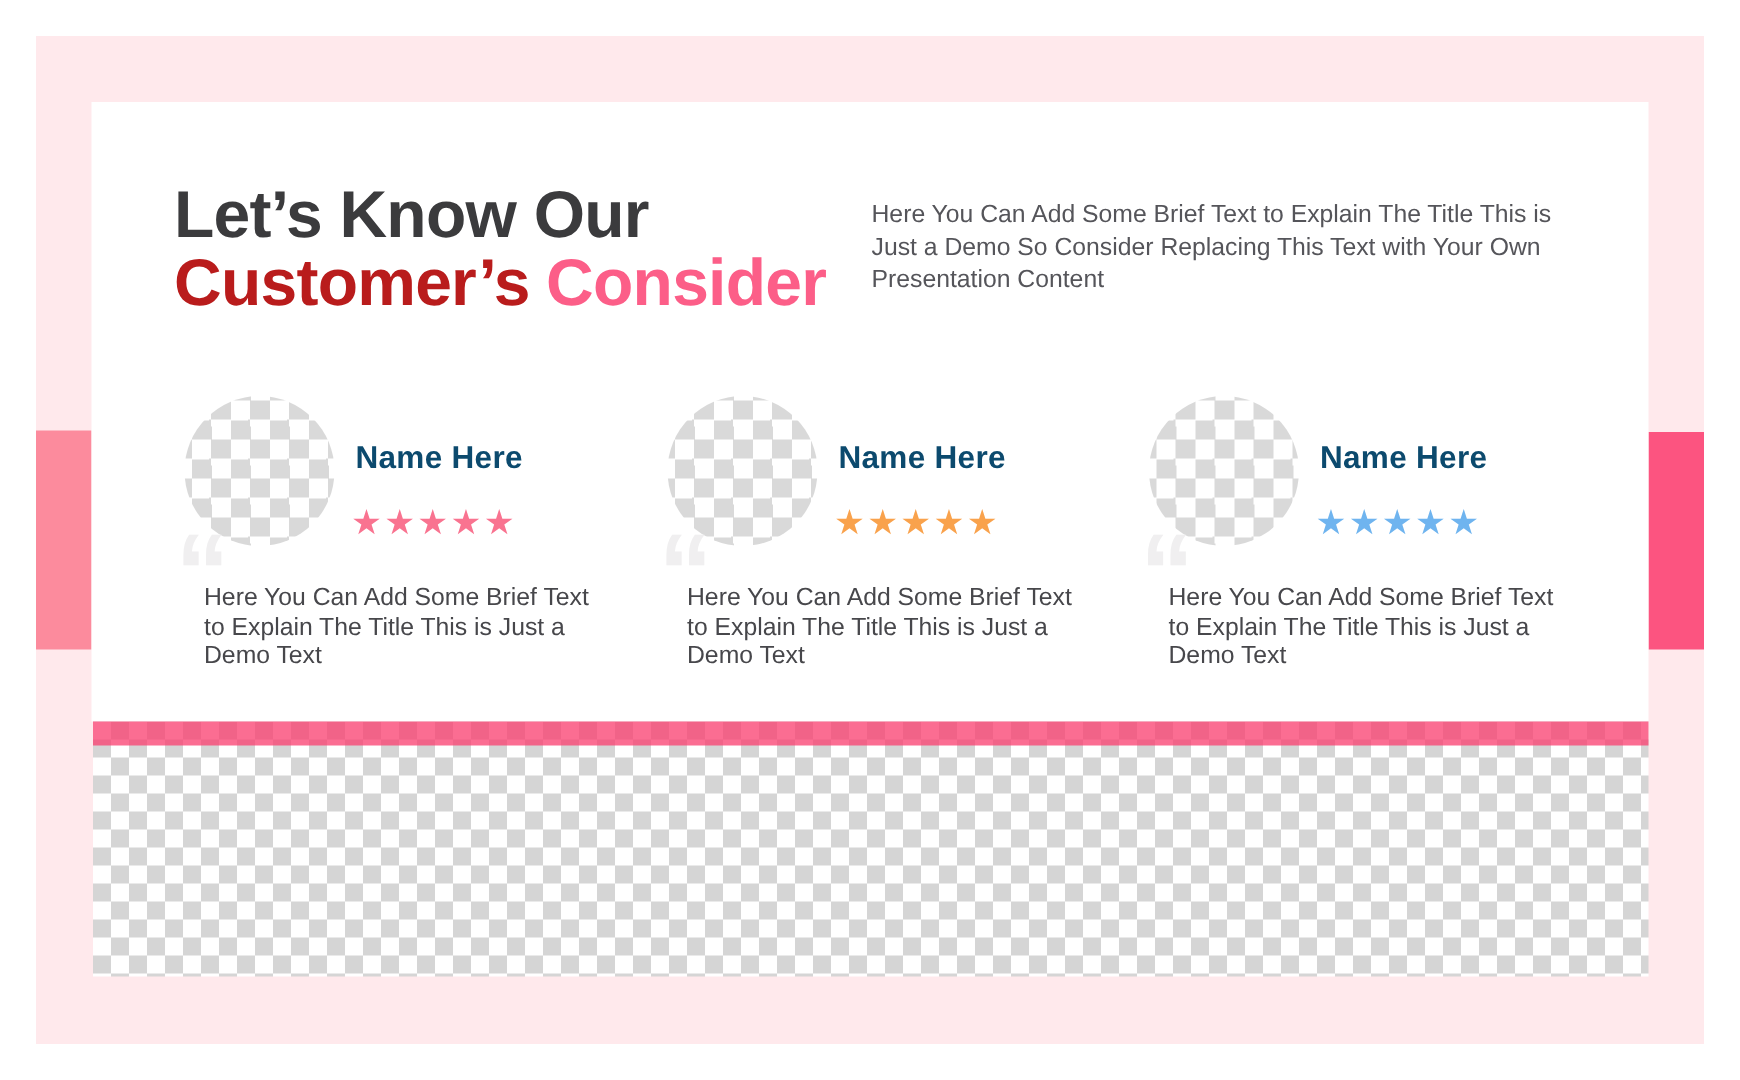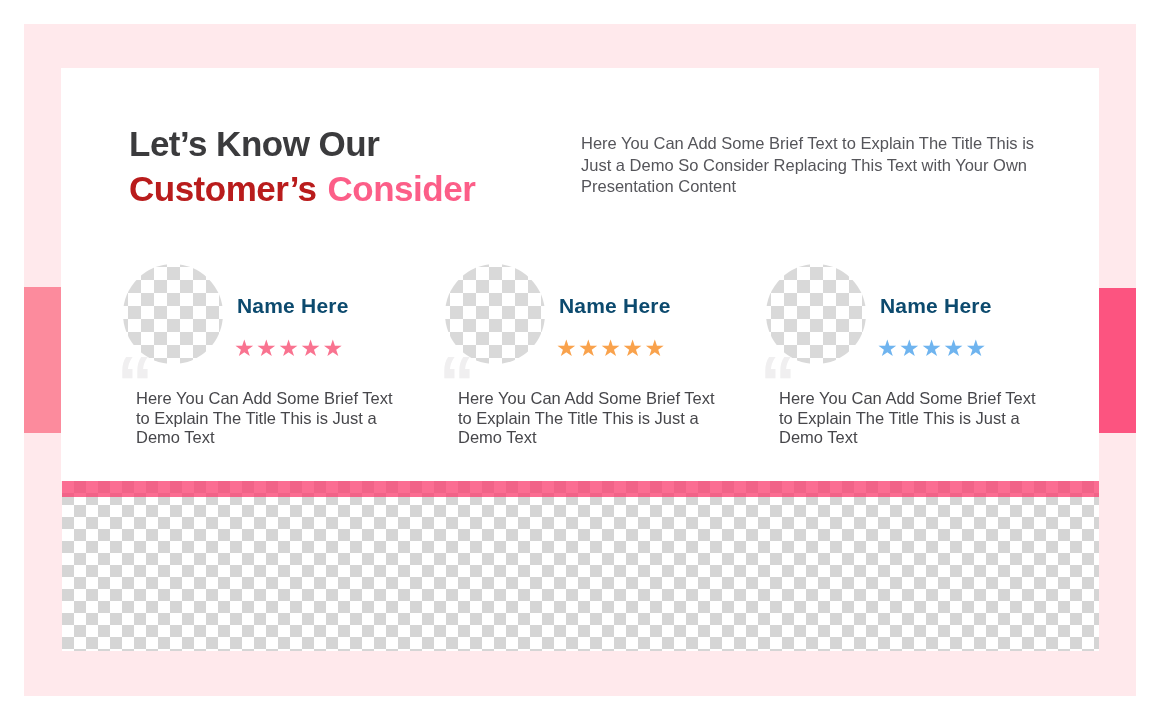--- a/index.html
+++ b/index.html
@@ -6,21 +6,21 @@
   .canvas{
     position:relative;width:1160px;height:720px;background:#ffffff;overflow:hidden;
     font-family:"Liberation Sans", sans-serif;
   }
   .frame{position:absolute;left:24px;top:24px;width:1112px;height:672px;background:#FFE9EC;}
   .bar{position:absolute;}
   .bar-left{left:24px;top:287px;width:37px;height:146px;background:#FC8B9D;}
   .bar-right{left:1099px;top:288px;width:37px;height:145px;background:#FC5480;}
   .card{position:absolute;left:61px;top:68px;width:1038px;height:413px;background:#ffffff;}
 
-  .title{position:absolute;left:129px;top:121px;font-weight:bold;font-size:35px;line-height:45px;letter-spacing:-0.5px;color:#3B3B3D;}
+  .title{position:absolute;left:116px;top:121px;font-weight:bold;font-size:44px;line-height:45px;letter-spacing:-0.5px;color:#3B3B3D;}
   .title .ln2-w1{color:#b91c1c;display:inline-block;margin-right:11px;}
   .title .ln2-w2{color:#FC5E88;display:inline-block;}
 
   .subtitle{position:absolute;left:581px;top:133px;width:466px;font-size:16.5px;line-height:21.5px;color:#55555A;}
 
   .t-col{position:absolute;top:258px;width:272px;height:205px;}
   .t-col.c1{left:123px;} .t-col.c2{left:445px;} .t-col.c3{left:766px;}
   .avatar{
     position:absolute;left:0;top:6px;width:100px;height:100px;border-radius:50%;
     background:repeating-conic-gradient(#D9D9D9 0% 25%, #ffffff 0% 50%) 5px 3px/26px 26px;

